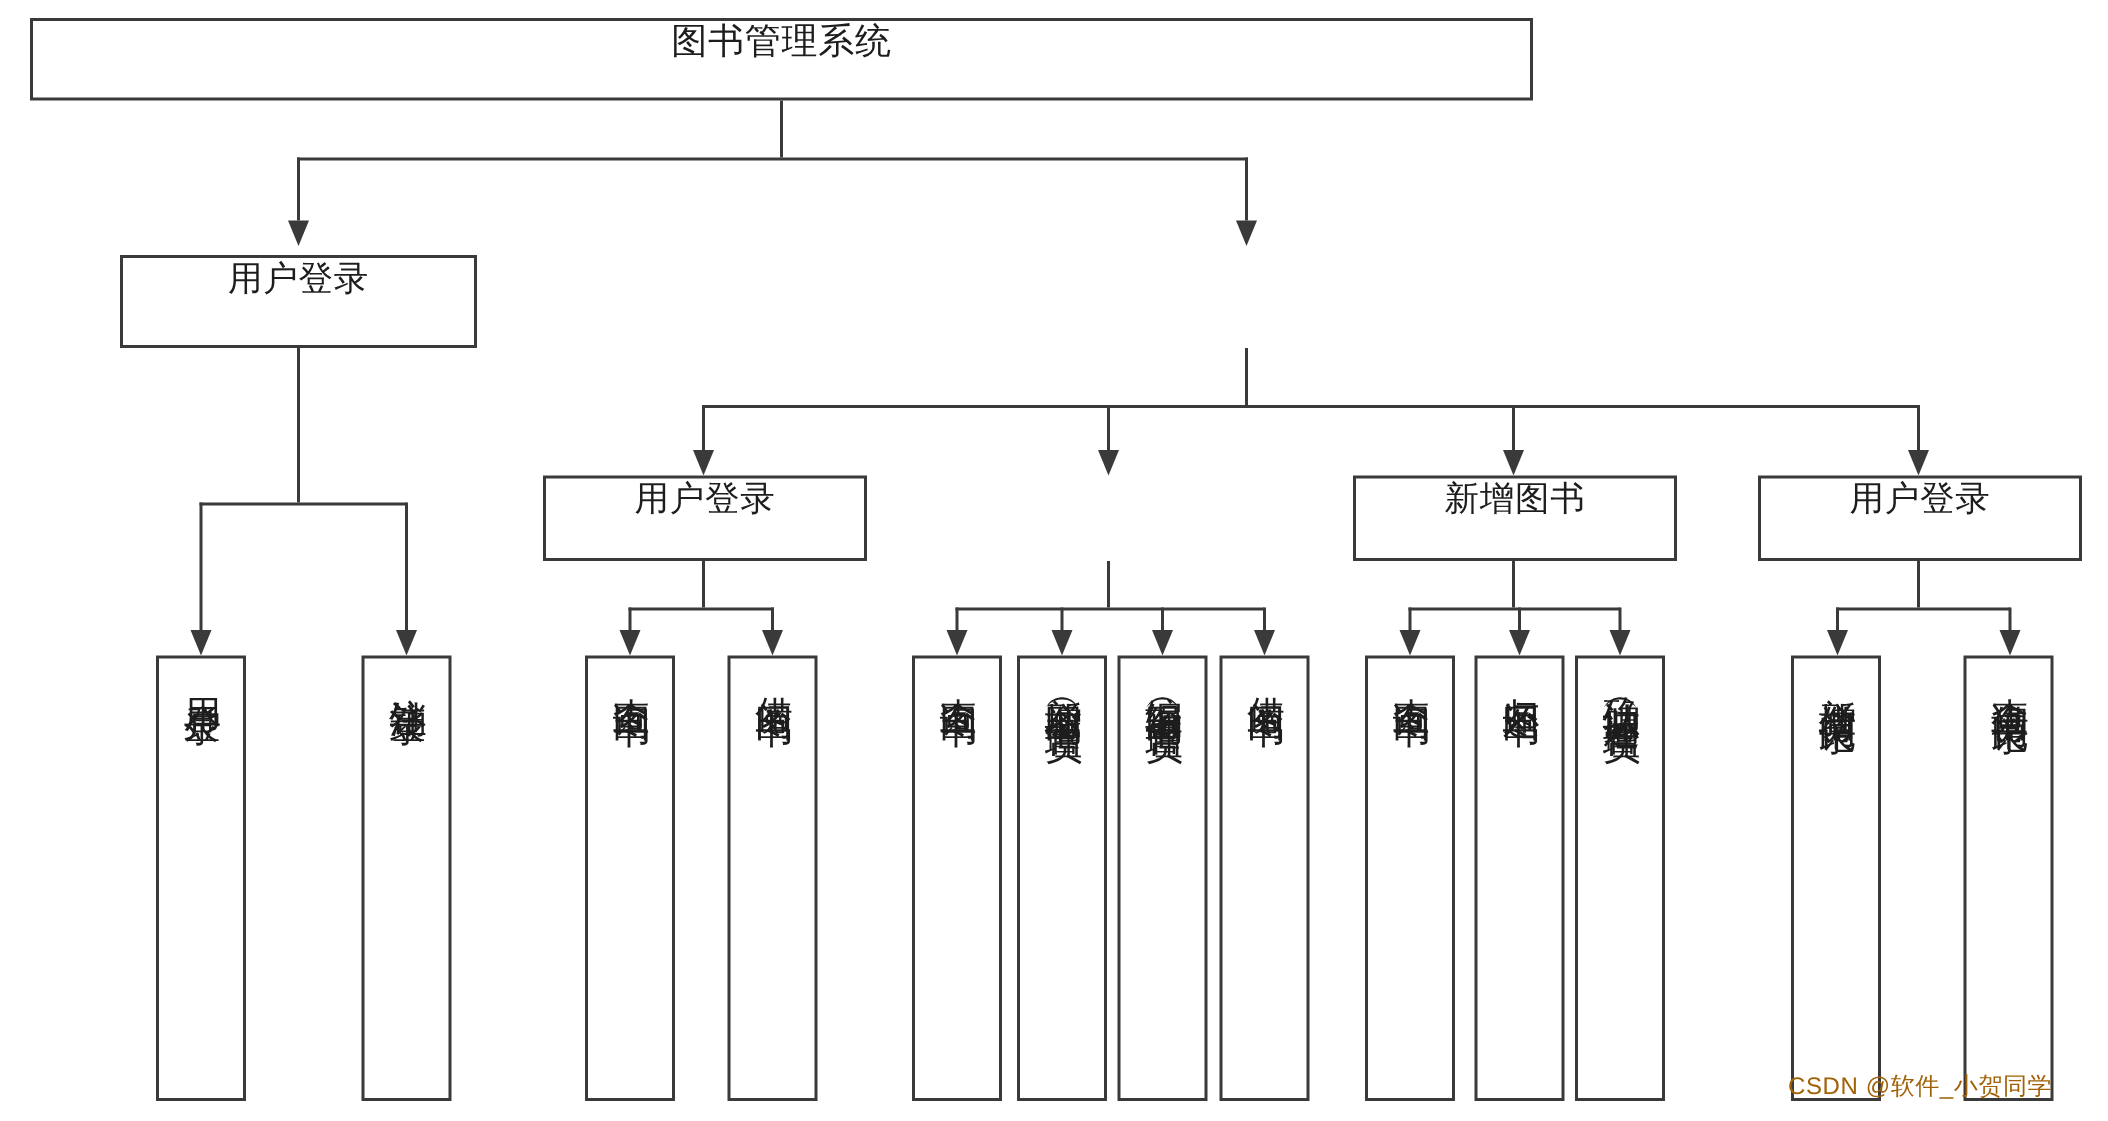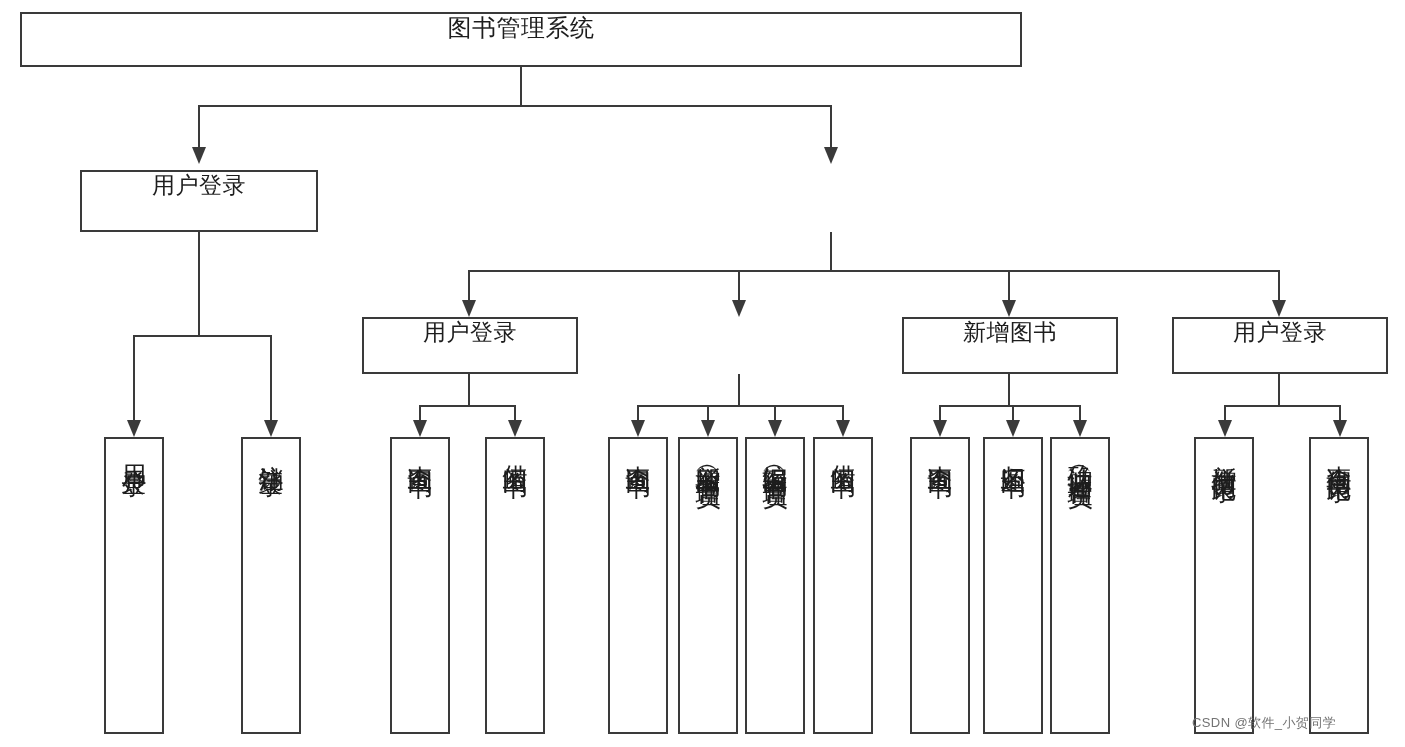--- a/index.html
+++ b/index.html
@@ -64,22 +64,22 @@
   .arrow {
     position: absolute;
     width: 0;
     height: 0;
     border-left: 7px solid transparent;
     border-right: 7px solid transparent;
     border-top: 17px solid #3a3a3a;
   }
   .watermark {
     position: absolute;
-    color: #737373;
-    font-size: 13px;
+    color: #a16207;
+    font-size: 16px;
     white-space: nowrap;
     letter-spacing: 0.4px;
   }
 </style>
 </head>
 <body>
 
 <div id="canvas">
 
   <div class="node horiz root" style="left:20px; top:12px; width:1002px; height:55px;">

